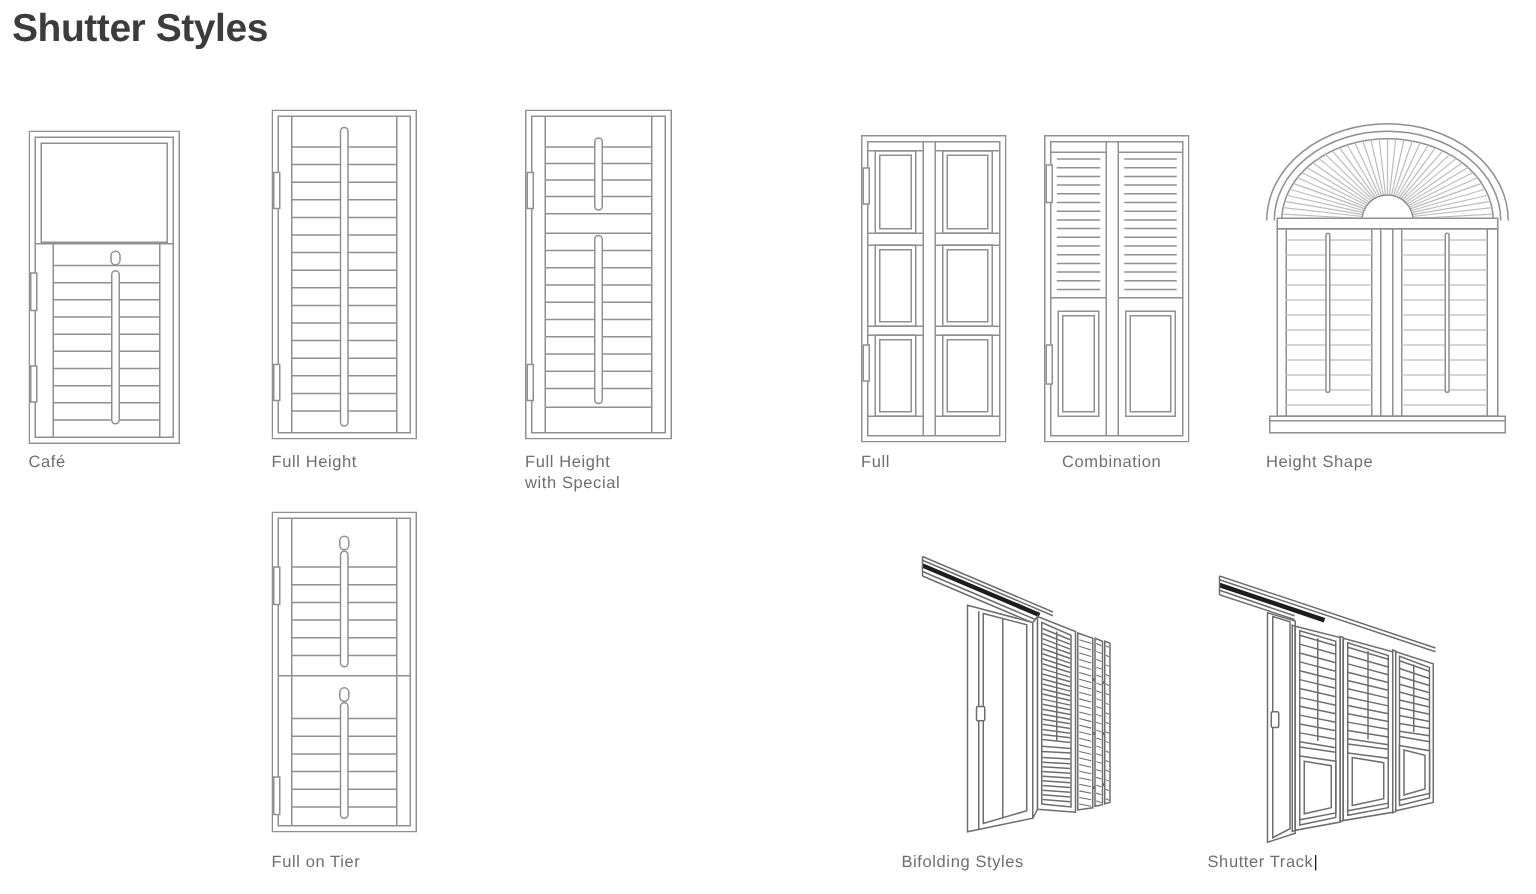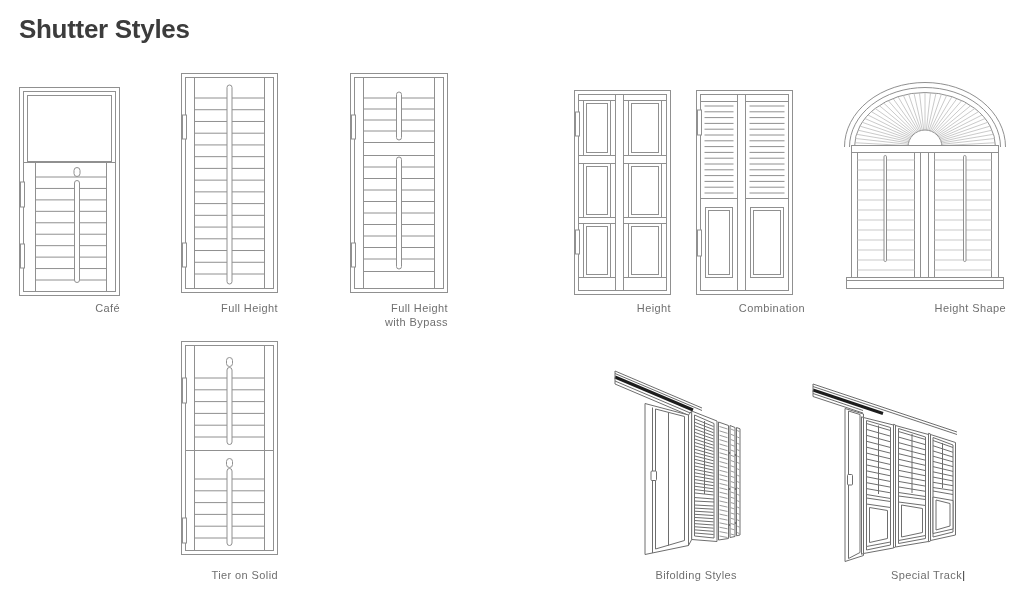--- a/index.html
+++ b/index.html
@@ -1,27 +1,27 @@
 <!DOCTYPE html>
 <html><head>
 <meta charset="utf-8">
 <style>
   html,body { margin:0; padding:0; background:#ffffff; }
   .canvas {
     position:relative; width:1024px; height:596px; background:#ffffff;
     font-family:"Liberation Sans", sans-serif; overflow:hidden;
   }
   .title {
-    position:absolute; left:8px; top:0px; margin:11px;
+    position:absolute; left:8px; top:0px; margin:0;
     font-size:26px; font-weight:700; color:#3c3c3c; letter-spacing:-0.3px;
     line-height:36px;
   }
   .fig { position:absolute; }
   .cap {
-    position:absolute; font-size:11px; color:#6f6f6f; text-align:right;
+    position:absolute; font-size:11px; color:#6f6f6f; text-align:left;
     letter-spacing:0.4px; line-height:14px;
   }
   .caret { color:#1c1c1c; letter-spacing:0; }
   
   .s  { stroke:#909090; fill:none; stroke-width:1; }
   .sf { stroke:#909090; fill:#ffffff; stroke-width:1; }
   .lt { stroke:#c9c9c9; fill:none; stroke-width:1; }
   .fan { stroke:#bcbcbc; fill:none; stroke-width:0.8; }
   
   .p  { stroke:#6e6e6e; fill:none; stroke-width:1; }
@@ -138,21 +138,21 @@
       <rect x="46.5" y="19" width="5" height="48" rx="2.5"></rect>
       <rect x="46.5" y="84" width="5" height="112" rx="2.5"></rect>
     </g>
     <g class="sf">
       <rect x="1.5" y="42" width="4" height="24"></rect>
       <rect x="1.5" y="170" width="4" height="24"></rect>
     </g>
   </svg>
   <div class="cap" style="left:350px;top:301px;width:98px">
     <div>Full Height</div>
-    <div>with Bypass</div>
+    <div>with Special</div>
   </div>
 
   <svg class="fig" style="left:574px;top:90px" width="97" height="205" viewBox="0 0 97 205">
     <g class="s">
       <rect x="0.5" y="0.5" width="96" height="204"></rect>
       <rect x="4.5" y="4.5" width="88" height="196"></rect>
       <line x1="41.5" y1="4.5" x2="41.5" y2="200.5"></line>
       <line x1="49.5" y1="4.5" x2="49.5" y2="200.5"></line>
     </g>
     <g class="s">
@@ -181,21 +181,21 @@
       <rect x="54.5" y="73.5" width="33" height="54"></rect>
         <rect x="57.5" y="76.5" width="27" height="48"></rect>
       <rect x="54.5" y="133.5" width="33" height="54"></rect>
         <rect x="57.5" y="136.5" width="27" height="48"></rect>
     </g>
     <g class="sf">
       <rect x="1.5" y="22" width="4" height="24"></rect>
       <rect x="1.5" y="140" width="4" height="24"></rect>
     </g>
   </svg>
-  <div class="cap" style="left:574px;top:301px;width:97px">Height</div>
+  <div class="cap" style="left:574px;top:301px;width:97px">Full</div>
 
   <svg class="fig" style="left:696px;top:90px" width="97" height="205" viewBox="0 0 97 205">
     <g class="s">
       <rect x="0.5" y="0.5" width="96" height="204"></rect>
       <rect x="4.5" y="4.5" width="88" height="196"></rect>
       <line x1="41.5" y1="4.5" x2="41.5" y2="200.5"></line>
       <line x1="49.5" y1="4.5" x2="49.5" y2="200.5"></line>
       <line x1="4.5" y1="11.5" x2="41.5" y2="11.5"></line>
         <line x1="49.5" y1="11.5" x2="92.5" y2="11.5"></line>
       <line x1="4.5" y1="108.5" x2="41.5" y2="108.5"></line>
@@ -385,21 +385,21 @@
       <rect x="45.5" y="16.5" width="6" height="9" rx="3"></rect>
       <rect x="46" y="26.5" width="5" height="77" rx="2.5"></rect>
       <rect x="45.5" y="117.5" width="6" height="9" rx="3"></rect>
       <rect x="46" y="127.5" width="5" height="77" rx="2.5"></rect>
     </g>
     <g class="sf">
       <rect x="1.5" y="37" width="4" height="25"></rect>
       <rect x="1.5" y="177" width="4" height="25"></rect>
     </g>
   </svg>
-  <div class="cap" style="left:181px;top:568px;width:97px">Tier on Solid</div>
+  <div class="cap" style="left:181px;top:568px;width:97px">Full on Tier</div>
 
   <svg class="fig" style="left:605px;top:368px" width="165" height="205" viewBox="0 0 165 205">
     <g class="p">
       <line x1="10" y1="3" x2="97" y2="40"></line>
       <line x1="10" y1="5.5" x2="97" y2="42.5"></line>
       <line class="thick" x1="10" y1="9" x2="88" y2="42"></line>
       <line x1="10" y1="13" x2="86" y2="45.3"></line>
       <line x1="10" y1="16" x2="86" y2="48.3"></line>
       <line x1="10" y1="3" x2="10" y2="16"></line>
     </g>
@@ -628,16 +628,16 @@
           <line x1="128" y1="102.28" x2="148" y2="105.72"></line>
           <line x1="128" y1="107.50" x2="148" y2="110.50"></line>
         </g>
       <line x1="137.5" y1="63" x2="137.5" y2="108"></line>
       <line x1="128" y1="111" x2="148" y2="114.5"></line>
       <path class="pf" d="M128,117 L148,120.5 L148,149 L128,153.5 Z"></path>
       <path d="M131,120 L145,123.5 L145,146 L131,150 Z"></path>
     </g>
   </svg>
   <div class="cap" style="left:805px;top:568px;width:160px">
-    <span>Special Track</span><span class="caret">|</span>
+    <span>Shutter Track</span><span class="caret">|</span>
   </div>
 
 </div>
 
 </body></html>

